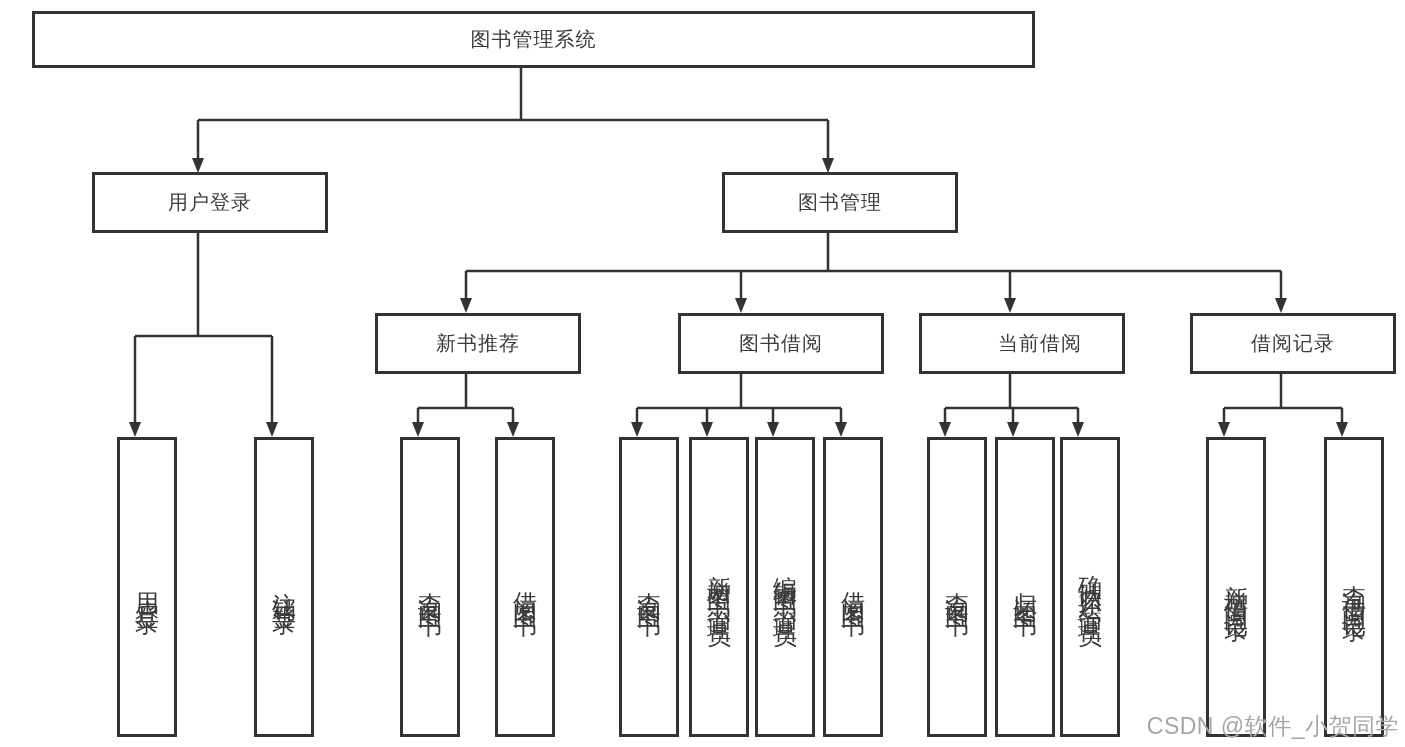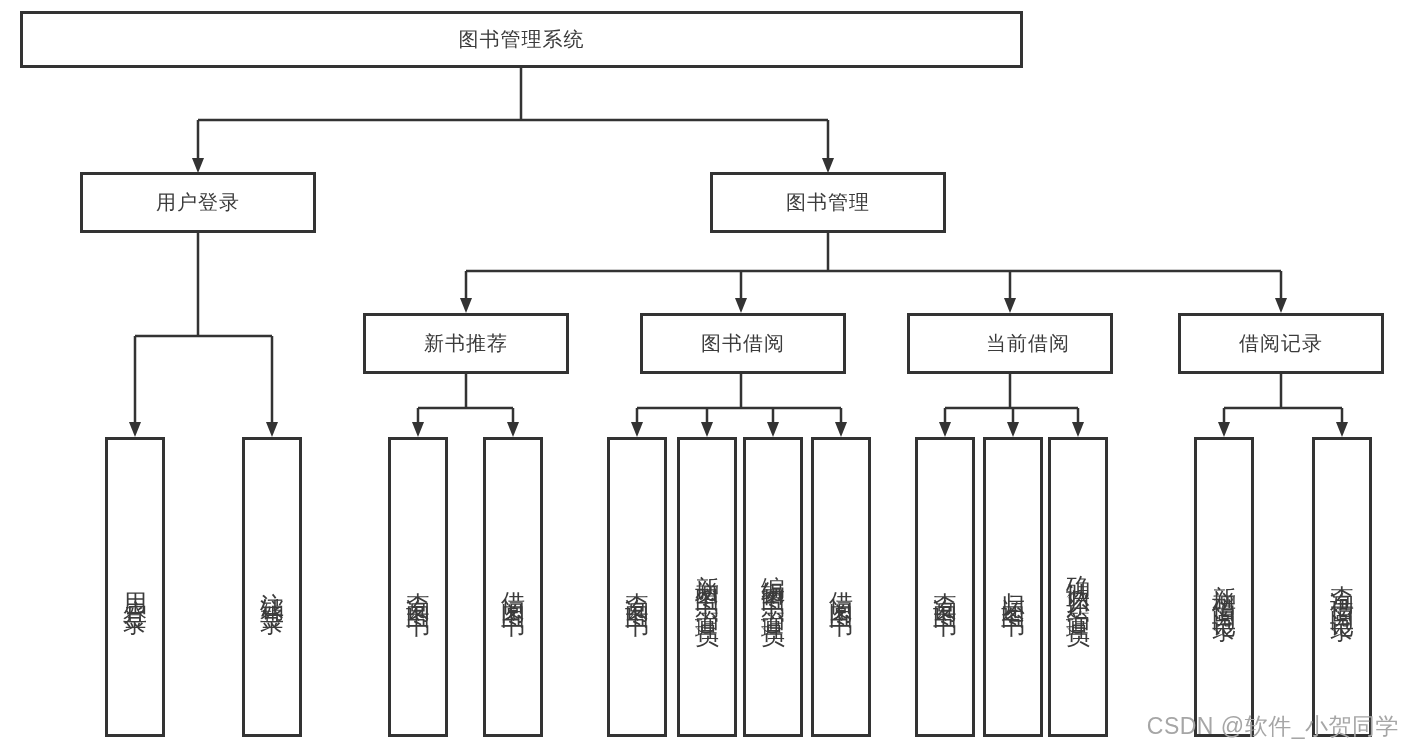--- a/index.html
+++ b/index.html
@@ -12,20 +12,21 @@
   }
   svg.wires { position:absolute; left:0; top:0; width:1405px; height:747px; }
   .node {
     position:absolute;
     box-sizing:border-box;
     border:3px solid #333333;
     background:#ffffff;
     display:flex; align-items:center; justify-content:center;
     color:#3b3b3b;
     letter-spacing:1px;
+    margin-left:12px;
   }
   .root  { left:20px;  top:11px;  width:1003px; height:57px; font-size:20px; }
   .lvl2  { top:172px; width:236px; height:61px; font-size:20px; }
   .lvl3  { top:313px; width:206px; height:61px; font-size:20px; }
   .leaf  { top:437px; width:60px; height:300px; font-size:24px; }
   .leaf .vtext {
     writing-mode:vertical-rl;
     text-orientation:mixed;
     letter-spacing:7px;
     line-height:1;
@@ -92,21 +93,21 @@
   <div class="node lvl2" style="left:80px;">
     <span>用户登录</span>
   </div>
   <div class="node lvl3" style="left:363px;">
     <span>新书推荐</span>
   </div>
 
   <div class="node lvl2" style="left:710px;">
     <span>图书管理</span>
   </div>
-  <div class="node lvl3" style="left:640px;">
+  <div class="node lvl3" style="left:666px;">
     <span>图书借阅</span>
   </div>
   <div class="node lvl3" style="left:907px;padding-left:36px;">
     <span>当前借阅</span>
   </div>
   <div class="node lvl3" style="left:1178px;justify-content:center;">
     <span>借阅记录</span>
   </div>
 
   <div class="node leaf" style="left:105px;">

